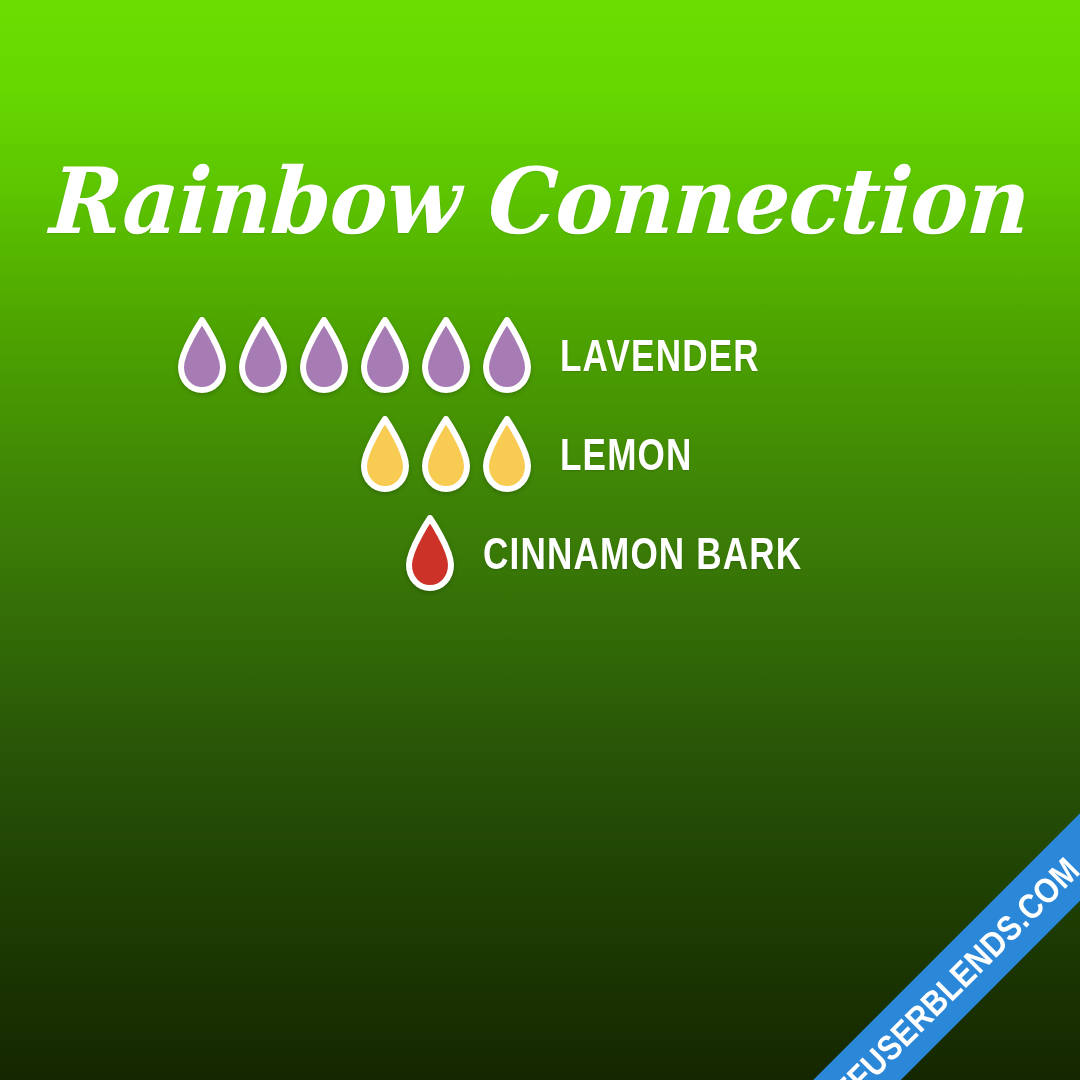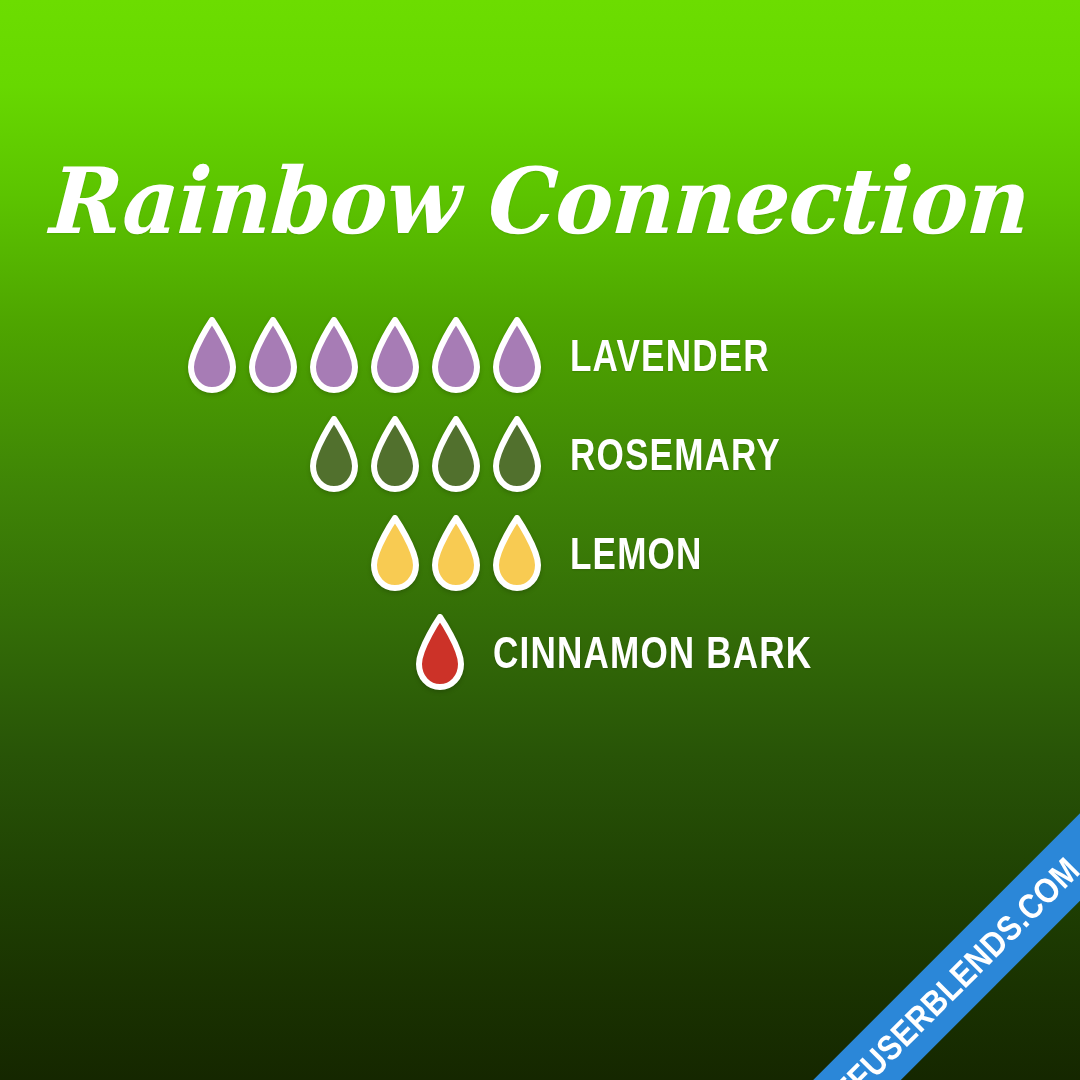--- a/index.html
+++ b/index.html
@@ -53,21 +53,21 @@
     color: #ffffff;
     transform: skewX(-4deg) scaleY(1.06);
     text-shadow: 0 1px 2px rgba(0,0,0,0.10);
     white-space: nowrap;
   }
 
   
   .rows {
     position: absolute;
     top: 306px;
-    left: 14px;
+    left: 4px;
     width: 888px;
   }
 
   .row {
     display: flex;
     align-items: center;
     height: 99px;
   }
 
   
@@ -159,37 +159,20 @@
           </svg>
           <svg class="drop" viewBox="0 0 62 82">
             <path d="M31 5 C31 5 52 36 52 52 C52 65.2 42.6 75 31 75 C19.4 75 10 65.2 10 52 C10 36 31 5 31 5 Z" fill="#A77CB5" stroke="#FFFFFF" stroke-width="6" stroke-linejoin="round"></path>
           </svg>
         </div>
         <div class="label">LAVENDER</div>
       </div>
       <div class="row">
         <div class="drops">
           <svg class="drop" viewBox="0 0 62 82">
-            <path d="M31 5 C31 5 52 36 52 52 C52 65.2 42.6 75 31 75 C19.4 75 10 65.2 10 52 C10 36 31 5 31 5 Z" fill="#51702D" stroke="#FFFFFF" stroke-width="6" stroke-linejoin="round"></path>
-          </svg>
-          <svg class="drop" viewBox="0 0 62 82">
-            <path d="M31 5 C31 5 52 36 52 52 C52 65.2 42.6 75 31 75 C19.4 75 10 65.2 10 52 C10 36 31 5 31 5 Z" fill="#51702D" stroke="#FFFFFF" stroke-width="6" stroke-linejoin="round"></path>
-          </svg>
-          <svg class="drop" viewBox="0 0 62 82">
-            <path d="M31 5 C31 5 52 36 52 52 C52 65.2 42.6 75 31 75 C19.4 75 10 65.2 10 52 C10 36 31 5 31 5 Z" fill="#51702D" stroke="#FFFFFF" stroke-width="6" stroke-linejoin="round"></path>
-          </svg>
-          <svg class="drop" viewBox="0 0 62 82">
-            <path d="M31 5 C31 5 52 36 52 52 C52 65.2 42.6 75 31 75 C19.4 75 10 65.2 10 52 C10 36 31 5 31 5 Z" fill="#51702D" stroke="#FFFFFF" stroke-width="6" stroke-linejoin="round"></path>
-          </svg>
-        </div>
-        <div class="label">ROSEMARY</div>
-      </div>
-      <div class="row">
-        <div class="drops">
-          <svg class="drop" viewBox="0 0 62 82">
             <path d="M31 5 C31 5 52 36 52 52 C52 65.2 42.6 75 31 75 C19.4 75 10 65.2 10 52 C10 36 31 5 31 5 Z" fill="#F8CB52" stroke="#FFFFFF" stroke-width="6" stroke-linejoin="round"></path>
           </svg>
           <svg class="drop" viewBox="0 0 62 82">
             <path d="M31 5 C31 5 52 36 52 52 C52 65.2 42.6 75 31 75 C19.4 75 10 65.2 10 52 C10 36 31 5 31 5 Z" fill="#F8CB52" stroke="#FFFFFF" stroke-width="6" stroke-linejoin="round"></path>
           </svg>
           <svg class="drop" viewBox="0 0 62 82">
             <path d="M31 5 C31 5 52 36 52 52 C52 65.2 42.6 75 31 75 C19.4 75 10 65.2 10 52 C10 36 31 5 31 5 Z" fill="#F8CB52" stroke="#FFFFFF" stroke-width="6" stroke-linejoin="round"></path>
           </svg>
         </div>
         <div class="label">LEMON</div>

